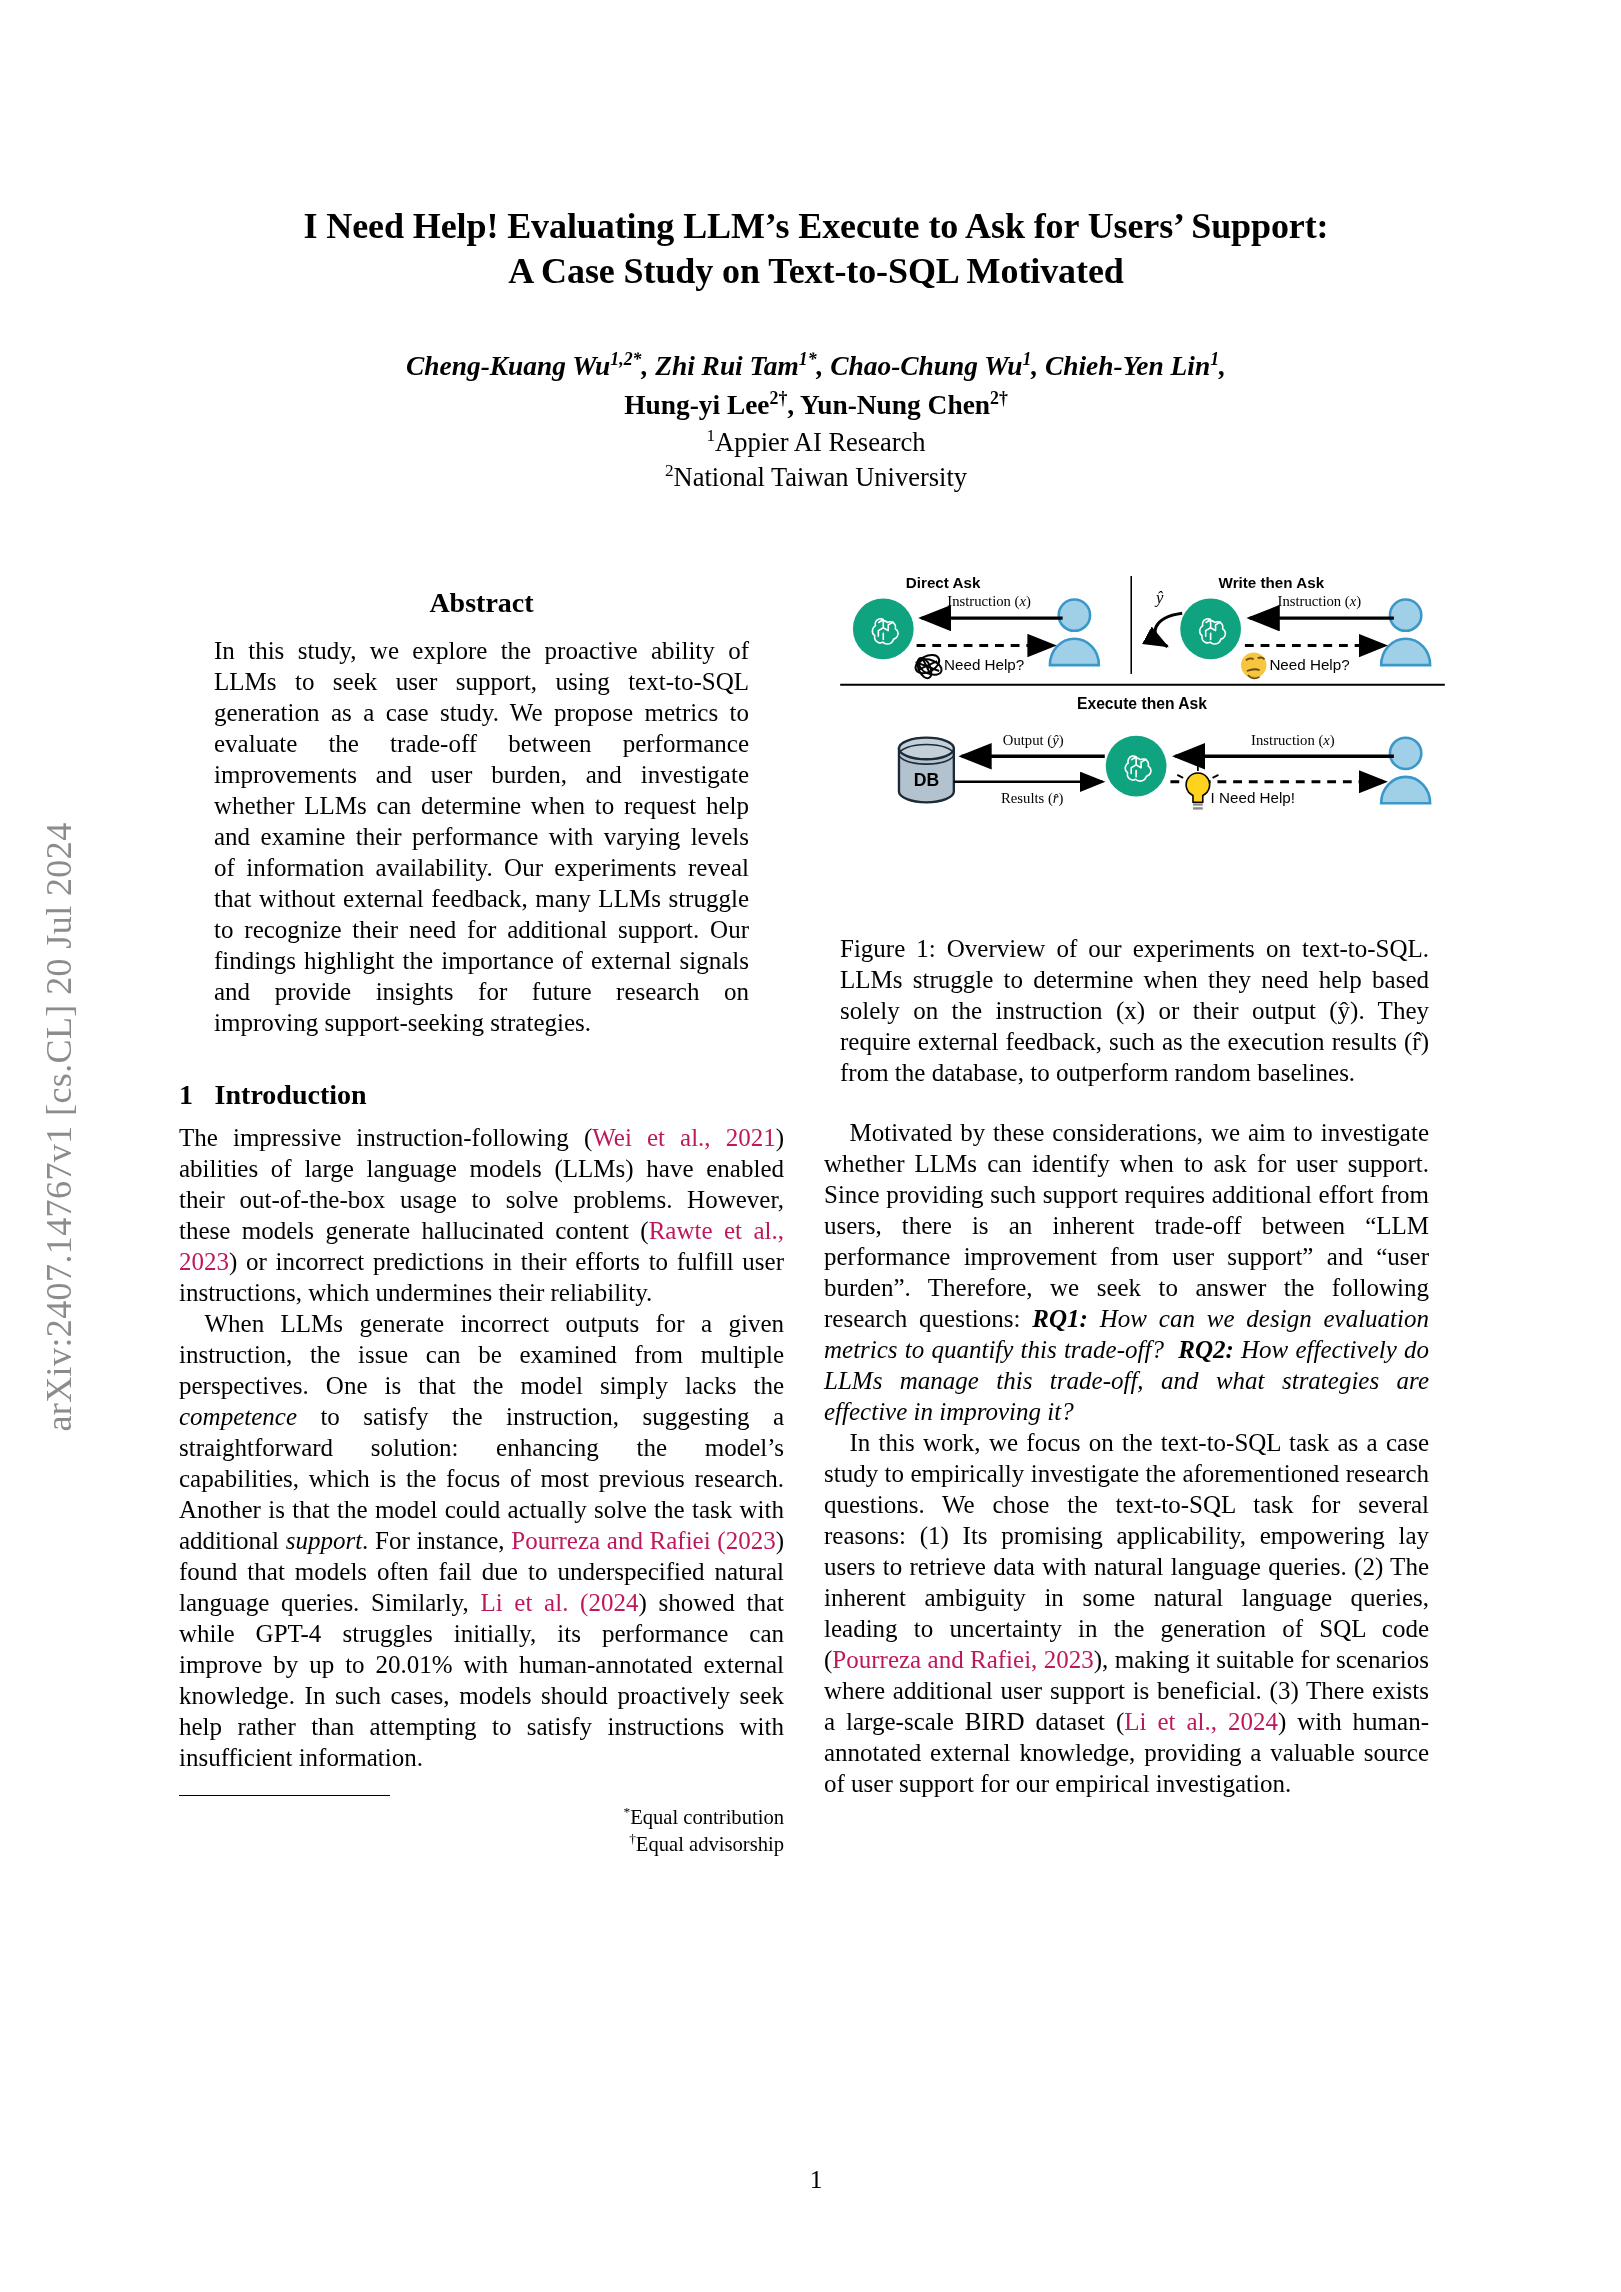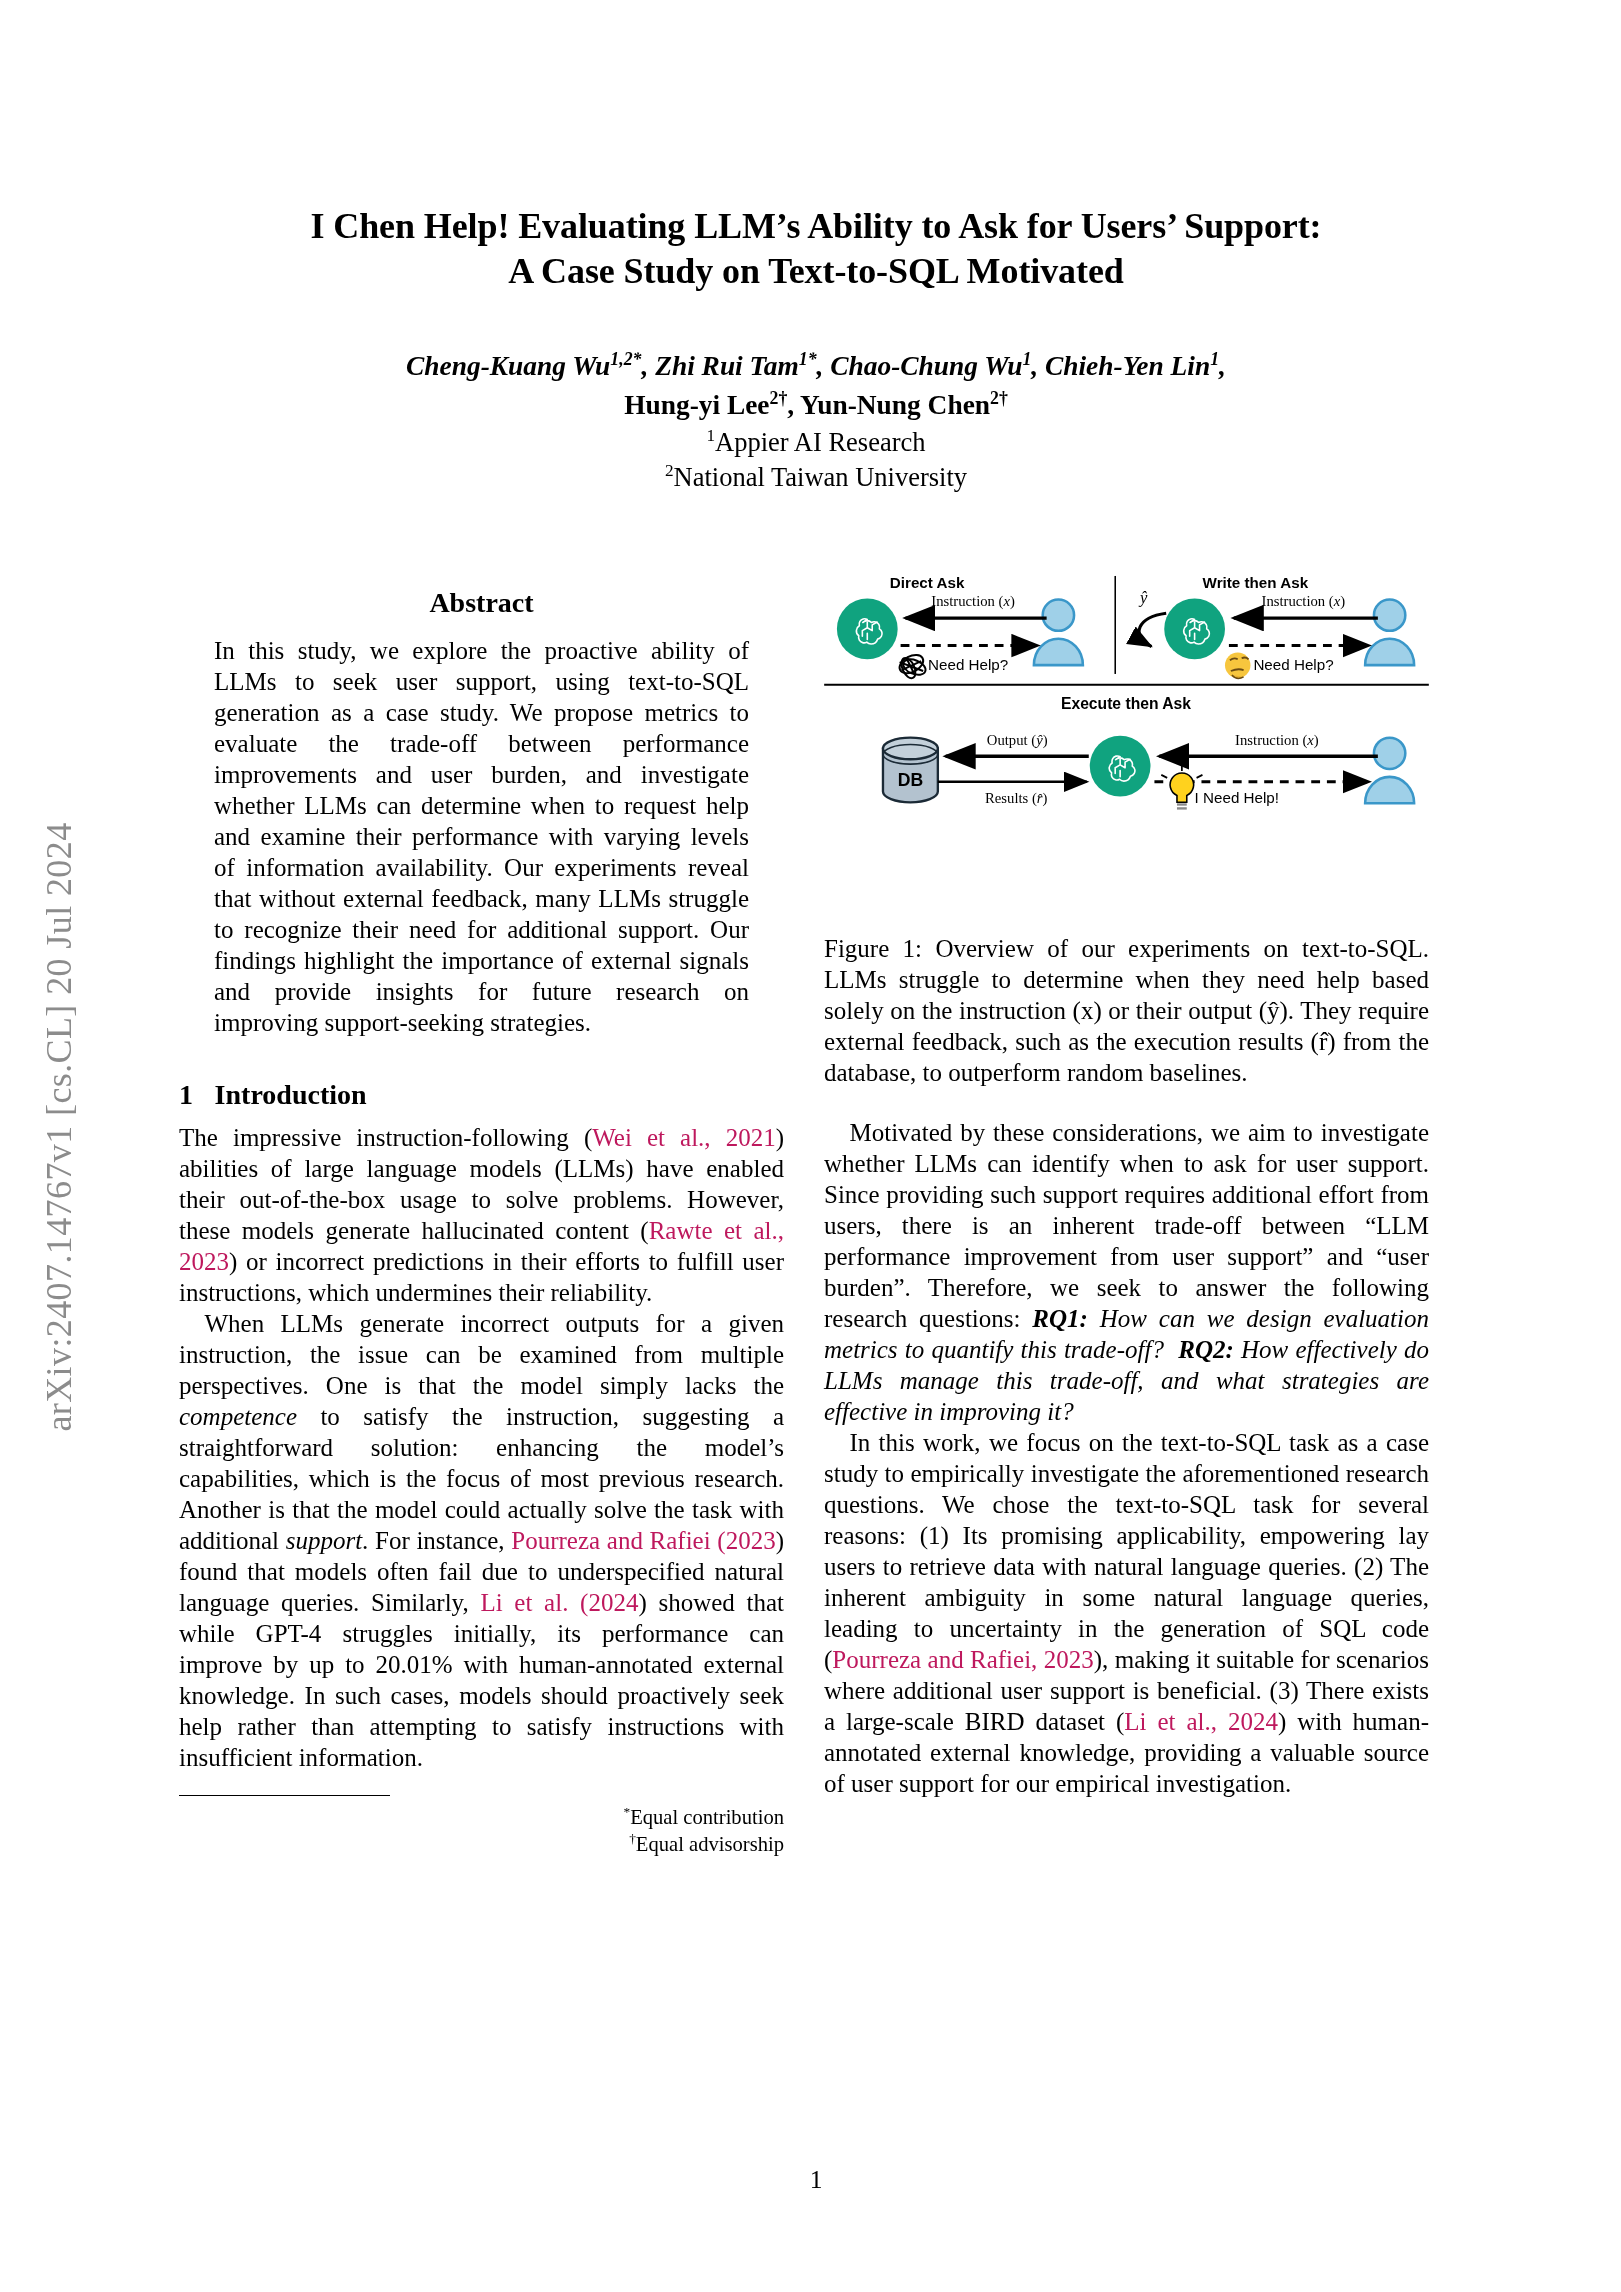--- a/index.html
+++ b/index.html
@@ -148,20 +148,21 @@
   .footnote {
     font-size: 20.6px;
     line-height: 26.5px;
     margin-left: 35px;
     text-align: right;
   }
 
   
   #figure-wrap {
     margin-top: 5.9px;
+    margin-left: 16px;
   }
   #figure-svg { display: block; }
   .fig-caption {
     font-size: 25px;
     line-height: 31px;
     text-align: justify;
     margin-top: 15.7px;
   }
 
   
@@ -178,21 +179,21 @@
 <body>
 
 <div id="arxiv-stamp">
   <span>arXiv:2407.14767v1  [cs.CL]  20 Jul 2024</span>
 </div>
 
 <div id="page">
 
   <div id="title-block">
     <div class="paper-title">
-      <div>I Chen Help! Evaluating LLM’s Ability to Ask for Users’ Support:</div>
+      <div>I Need Help! Evaluating LLM’s Execute to Ask for Users’ Support:</div>
       <div>A Case Study on Text-to-SQL Motivated</div>
     </div>
 
     <div class="author-line">
       Cheng-Kuang Wu<sup>1,2*</sup>, Zhi Rui Tam<sup>1*</sup>, Chao-Chung Wu<sup>1</sup>, Chieh-Yen Lin<sup>1</sup>,
     </div>
     <div class="author-line2">
       Hung-yi Lee<sup>2†</sup>, Yun-Nung Chen<sup>2†</sup>
     </div>
     <div class="affil"><sup>1</sup>Appier AI Research</div>

